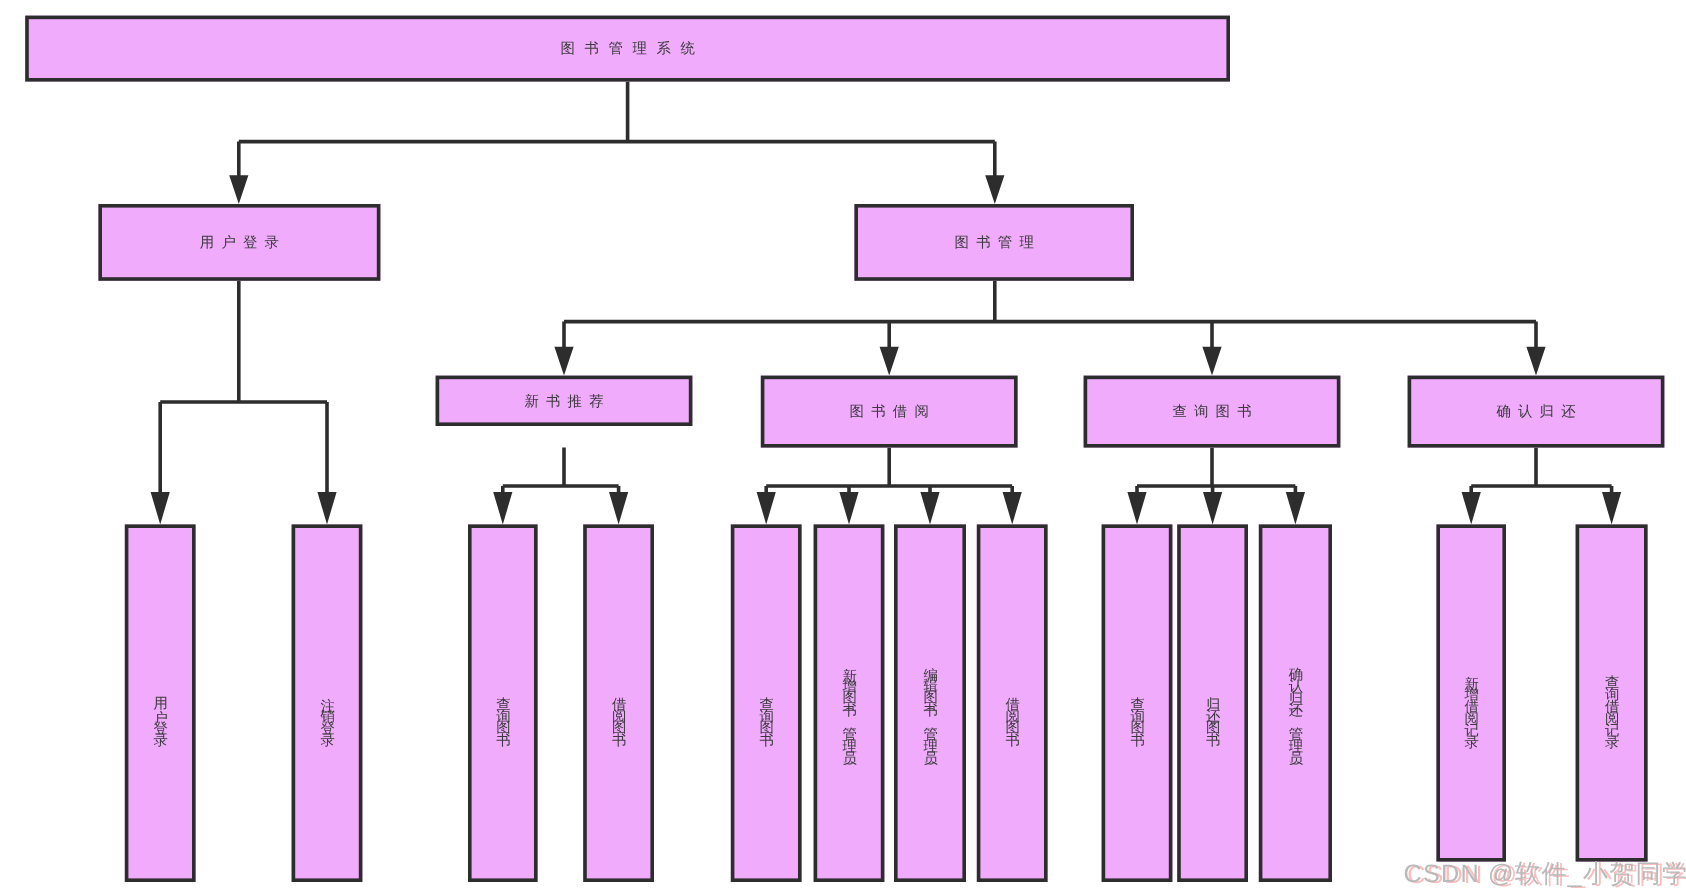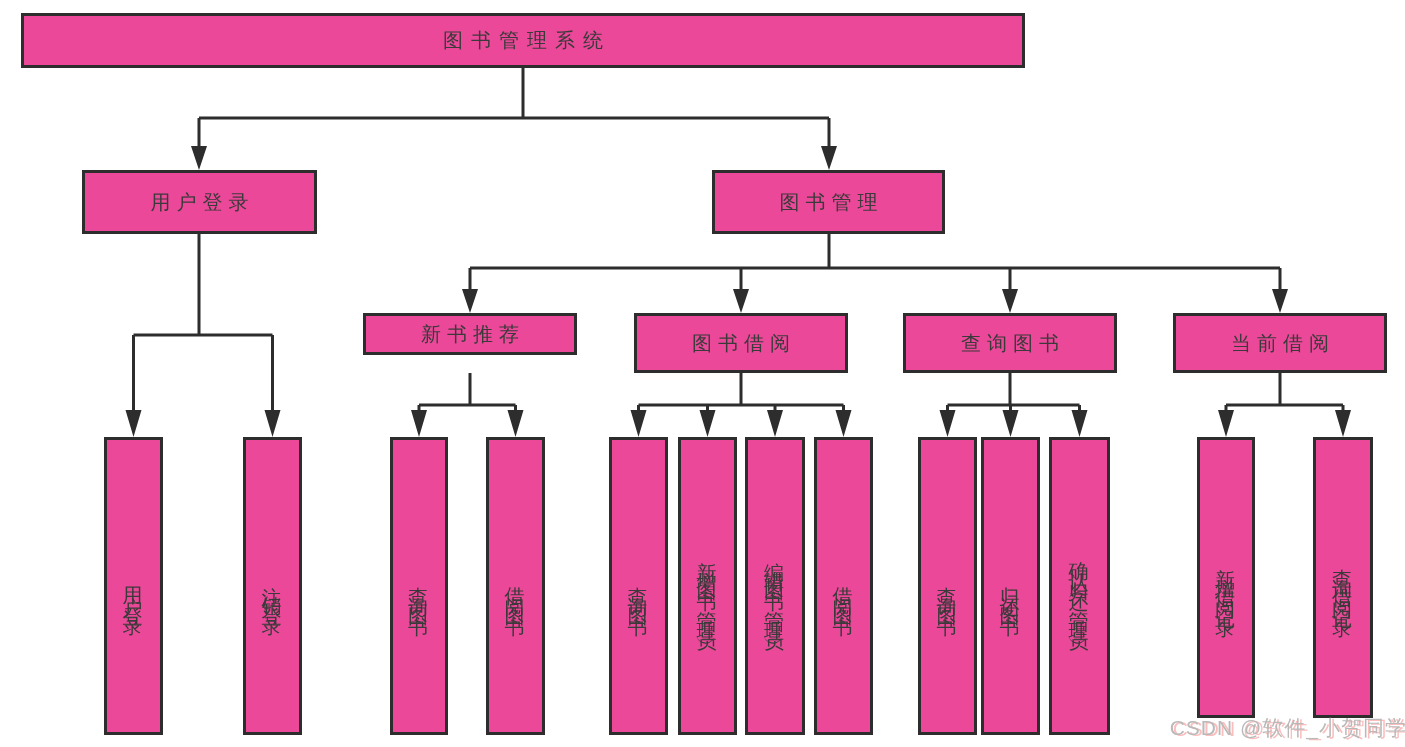--- a/index.html
+++ b/index.html
@@ -4,23 +4,23 @@
 <style>
   html,body { margin:0; padding:0; background:#ffffff; }
   body {
     width:1405px; height:747px; position:relative;
     font-family:"Liberation Sans","DejaVu Sans",sans-serif;
   }
   .stage { position:relative; width:1405px; height:747px; overflow:hidden; background:#ffffff; }
   svg.wires { position:absolute; left:0; top:0; z-index:0; }
   .box {
     position:absolute; box-sizing:border-box;
-    border:3px solid #2d2d2d; background:#ec4899;
+    border:3px solid #2d2d2d; background:#f0abfc;
     display:flex; align-items:center; justify-content:center;
-    color:#3a3a3a; font-size:20px; z-index:1;
+    color:#3a3a3a; font-size:12px; z-index:1;
   }
   .h { letter-spacing:6px; padding-left:6px; }
   .root { letter-spacing:8px; padding-left:8px; }
   .v { writing-mode:vertical-rl; letter-spacing:10px; padding-top:10px; }
   .watermark {
     position:absolute; right:-2px; top:714px; z-index:2;
     font-size:21px; color:#b9b9b9; letter-spacing:1px;
     text-shadow:3px 1px 0 rgba(250,124,124,0.5);
     white-space:nowrap;
   }
@@ -74,21 +74,21 @@
   </svg>
 
   <div class="box h root" style="left:21px;top:13px;width:1004px;height:55px">图书管理系统</div>
 
   <div class="box h" style="left:82px;top:170px;width:235px;height:64px">用户登录</div>
   <div class="box h" style="left:712px;top:170px;width:233px;height:64px">图书管理</div>
 
   <div class="box h" style="left:363px;top:313px;width:214px;height:42px">新书推荐</div>
   <div class="box h" style="left:634px;top:313px;width:214px;height:60px">图书借阅</div>
   <div class="box h" style="left:903px;top:313px;width:214px;height:60px">查询图书</div>
-  <div class="box h" style="left:1173px;top:313px;width:214px;height:60px">当前借阅</div>
+  <div class="box h" style="left:1173px;top:313px;width:214px;height:60px">确认归还</div>
 
   <div class="box v" style="left:104px;top:437px;width:59px;height:298px">用户登录</div>
   <div class="box v" style="left:243px;top:437px;width:59px;height:298px">注销登录</div>
 
   <div class="box v" style="left:390px;top:437px;width:58px;height:298px">查询图书</div>
   <div class="box v" style="left:486px;top:437px;width:59px;height:298px">借阅图书</div>
 
   <div class="box v" style="left:609px;top:437px;width:59px;height:298px">查询图书</div>
   <div class="box v" style="left:678px;top:437px;width:59px;height:298px">新增图书（管理员）</div>
   <div class="box v" style="left:745px;top:437px;width:60px;height:298px">编辑图书（管理员）</div>

